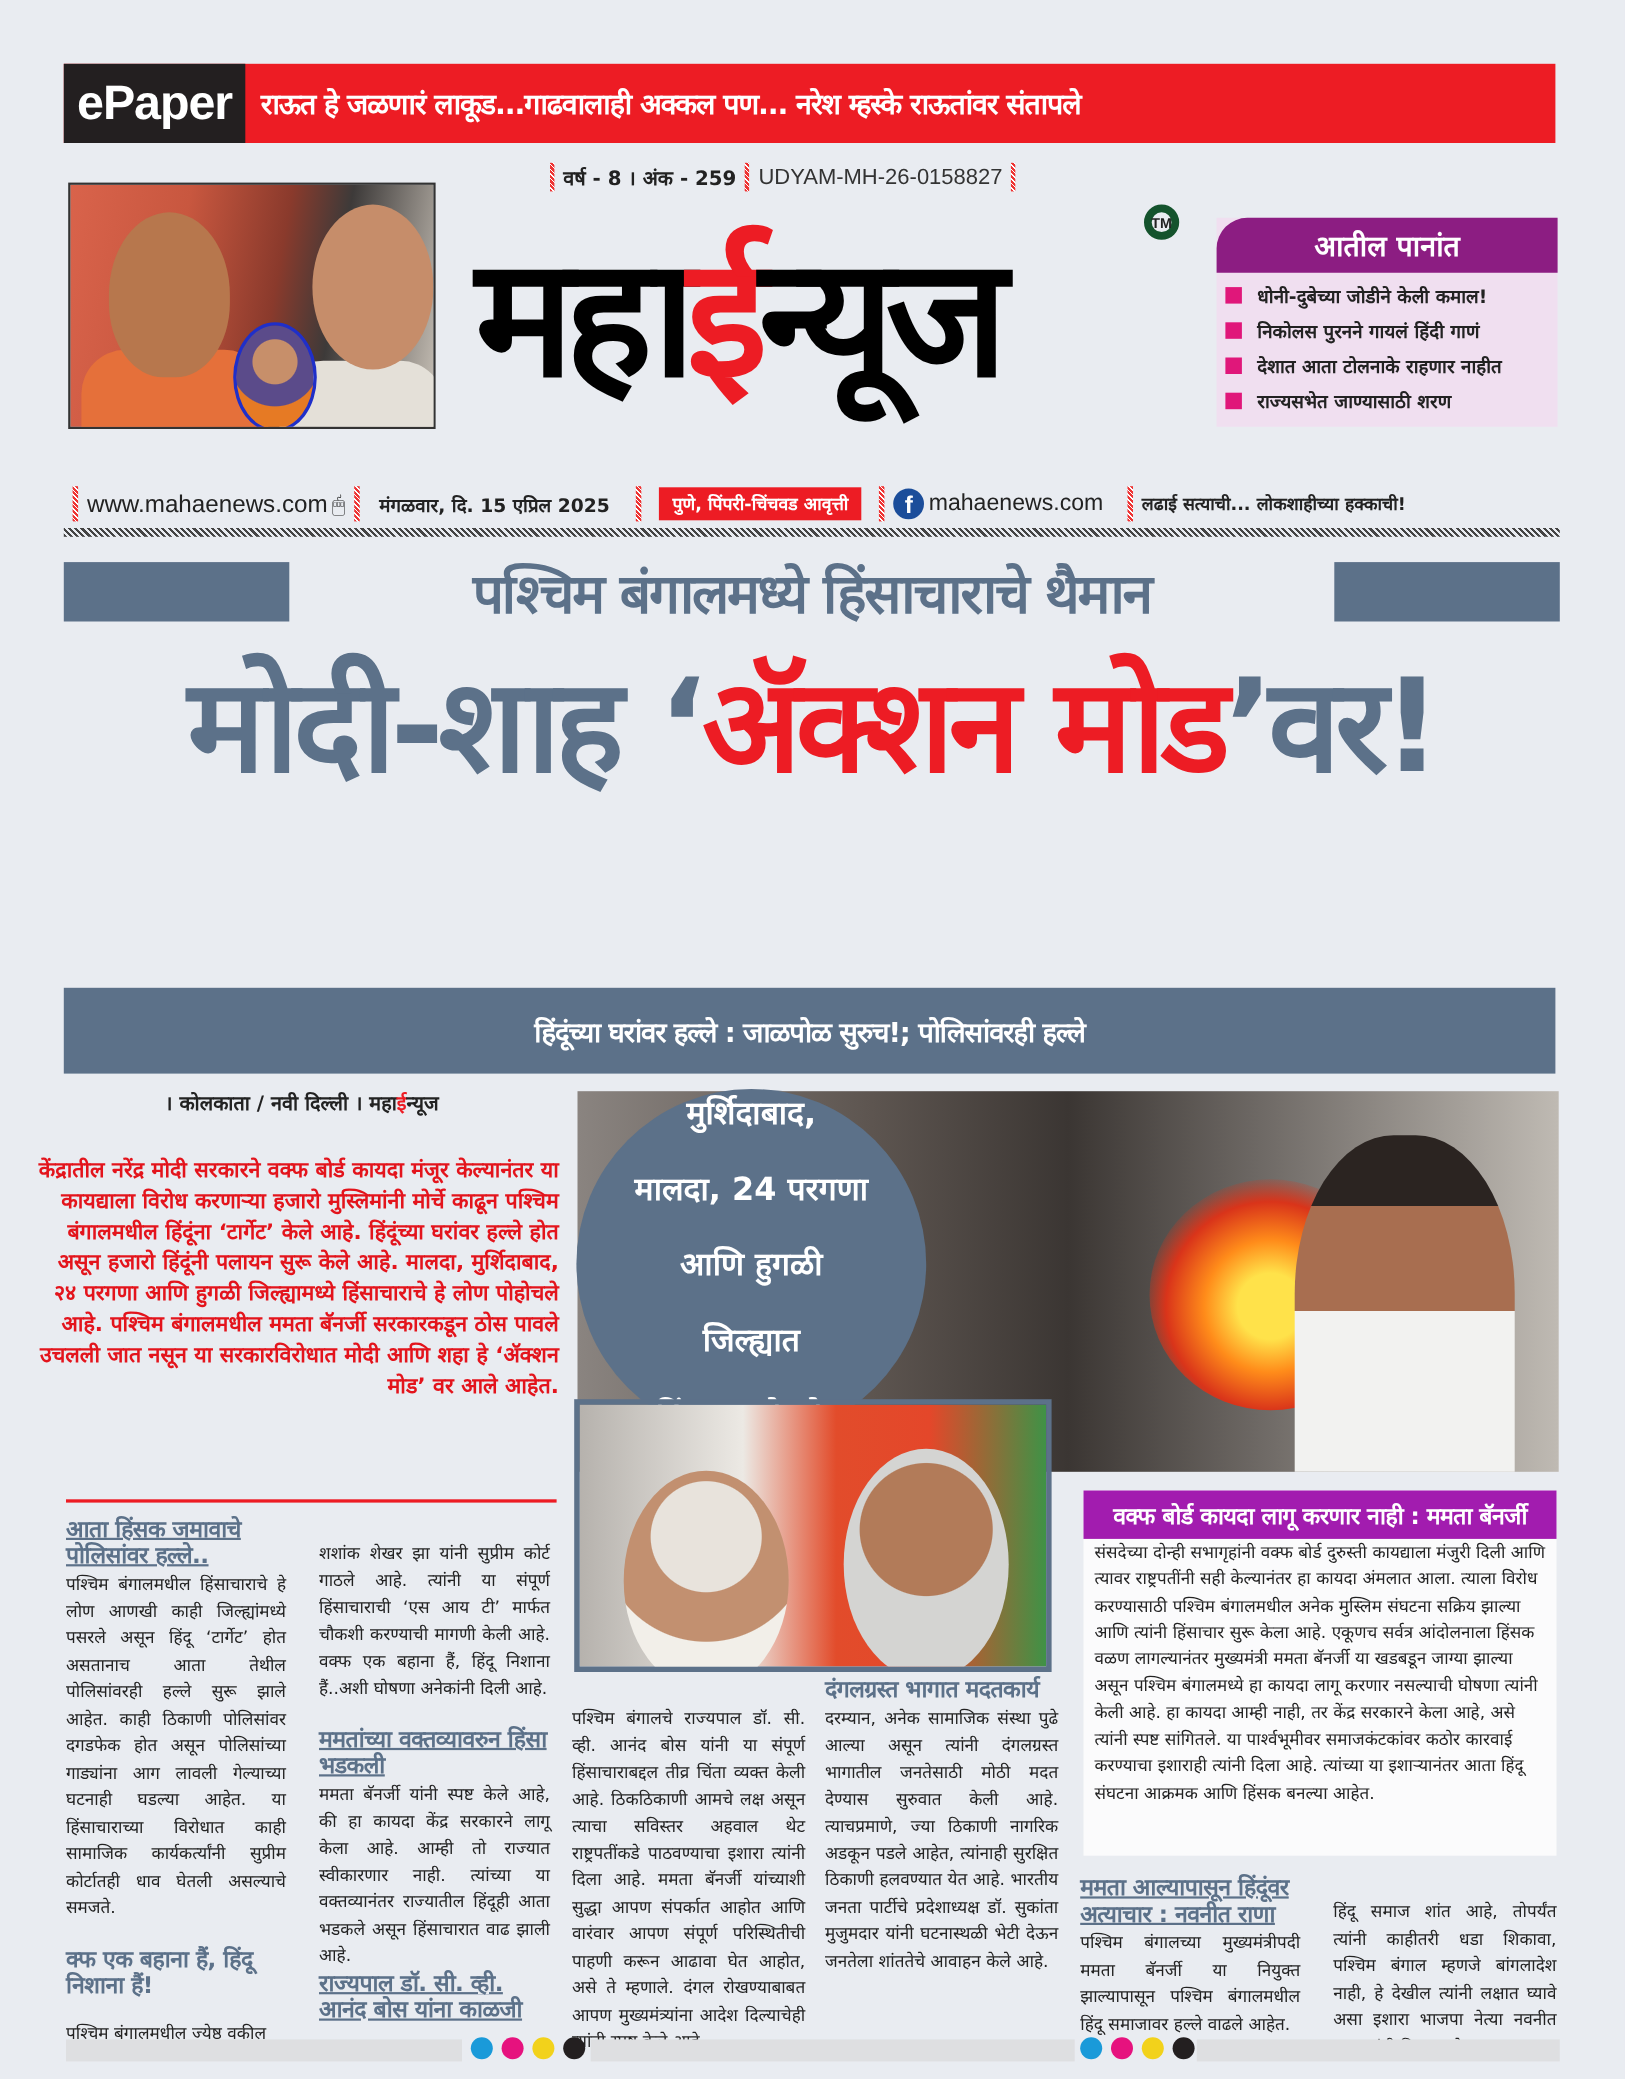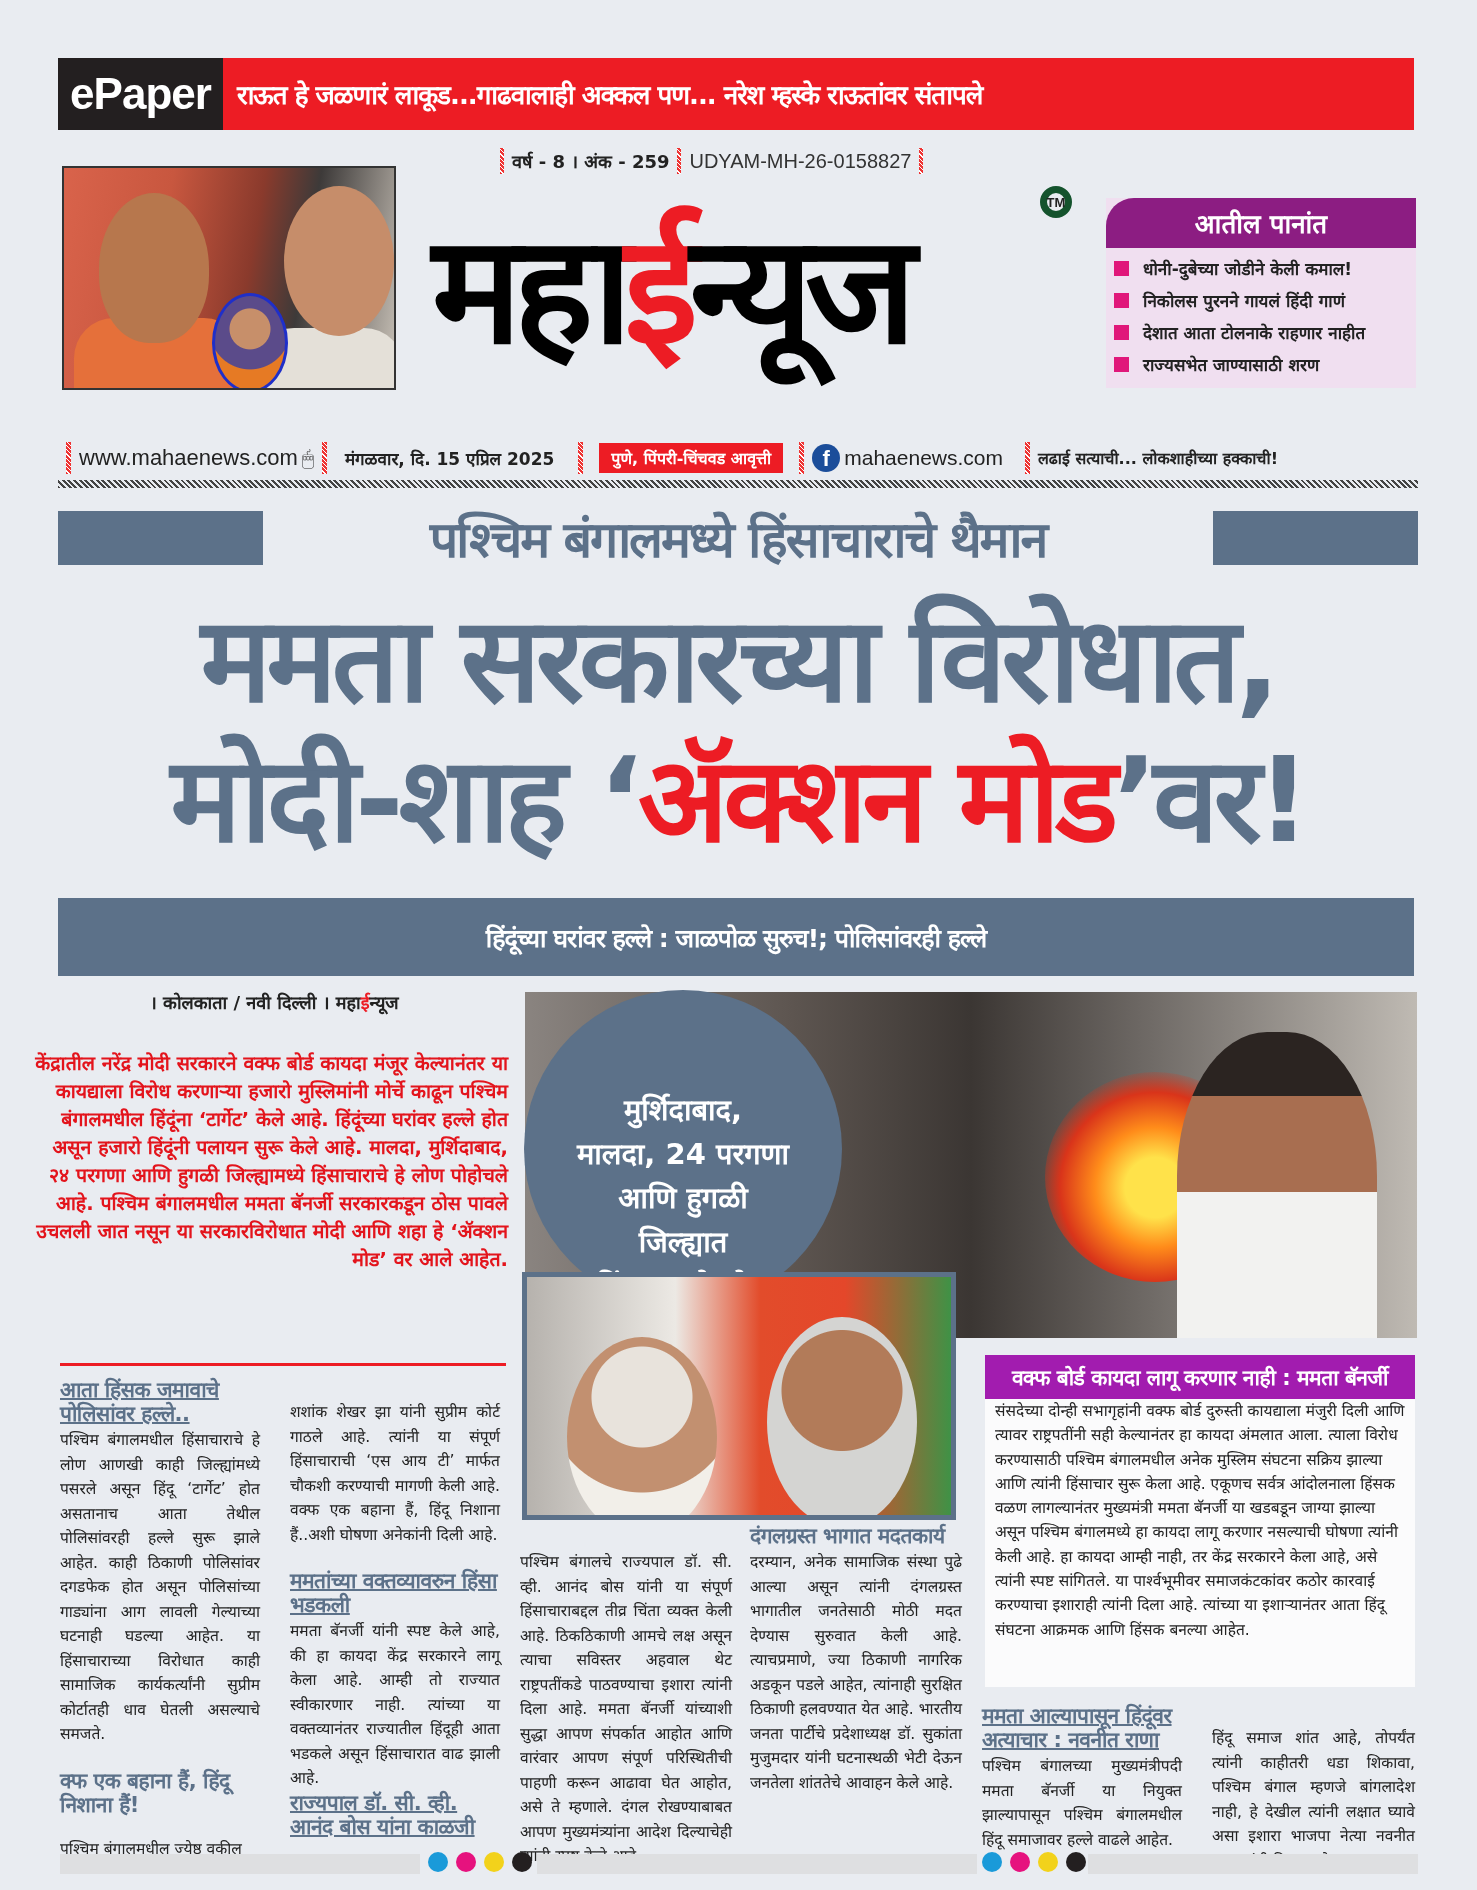--- a/index.html
+++ b/index.html
@@ -56,21 +56,21 @@
 
   .dateline { left: 150px; top: 990px; font-size: 18px; font-weight: bold; color: #222; }
   .dateline .red { color: #ed1c24; }
 
   .lead { left: 30px; top: 1050px; width: 478px; text-align: right; color: #e3141c; font-weight: bold; font-size: 19.5px; line-height: 28px; }
   .lead-rule { left: 60px; top: 1363px; width: 446px; height: 3px; background: #ed1c24; }
 
   .photo-fire { left: 525px; top: 992px; width: 892px; height: 346px; background: linear-gradient(90deg,#8a8480 0%,#5d5550 30%,#3b3633 50%,#6f6a66 70%,#bfbab3 100%); overflow: hidden; }
   .fire { position:absolute; left:520px; top:80px; width:220px; height:210px; border-radius:50%; background: radial-gradient(circle at 50% 55%, #ffe24a 0 30px, #ff8c1a 60px, #d9341a 95px, rgba(60,50,45,0) 120px); }
   .woman { position:absolute; right:40px; top:40px; width:200px; height:320px; border-radius:45% 45% 0 0; background: linear-gradient(180deg,#2b2421 0 20%,#a86e50 20% 50%,#f2f2f0 50%); }
-  .callout { left: 524px; top: 990px; width: 318px; height: 318px; border-radius: 50%; background: #5c7189; color: #fff; font-weight: bold; font-size: 29px; line-height: 44px; text-align: center; display: flex; flex-direction: column; justify-content: flex-end; }
+  .callout { left: 524px; top: 990px; width: 318px; height: 318px; border-radius: 50%; background: #5c7189; color: #fff; font-weight: bold; font-size: 29px; line-height: 44px; text-align: center; display: flex; flex-direction: column; justify-content: space-between; }
 
   .photo-modi { left: 522px; top: 1272px; width: 434px; height: 248px; border: 5px solid #5c7189; background: linear-gradient(90deg,#b6b2ad 0%,#ece9e4 35%,#e24c2b 55%,#e4472a 75%,#3f9246 100%); overflow: hidden; }
   .p1 { position:absolute; left:40px; top:60px; width:150px; height:200px; border-radius:50%; background: radial-gradient(circle at 50% 30%, #e8e3dc 0 50px, #c29070 51px 95px, #f2efe9 96px); }
   .p2 { position:absolute; left:240px; top:40px; width:150px; height:210px; border-radius:50%; background: radial-gradient(circle at 50% 35%, #b27b59 0 60px, #d4d4d2 61px); }
 
   .mamata-box { left: 985px; top: 1355px; width: 430px; height: 332px; background: #fbfbfc; }
   .mamata-head { height: 44px; background: #a21caf; color: #fff; font-weight: bold; font-size: 21px; display: flex; align-items: center; justify-content: center; white-space: nowrap; letter-spacing: -0.5px; }
   .mamata-body { padding: 0 10px; font-size: 15.5px; line-height: 24.3px; color: #222; }
 
   .col { font-size: 15.6px; line-height: 24.5px; color: #222; text-align: justify; margin-top: 20px; }
@@ -147,21 +147,20 @@
 </div>
 <div class="abs hatch-line"></div>
 
 <div class="abs kicker-row">
   <div class="kicker-block"></div>
   <div class="kicker">पश्चिम बंगालमध्ये हिंसाचाराचे थैमान</div>
   <div class="kicker-block"></div>
 </div>
 
 <div class="abs headline">
-  <div>ममता सरकारच्या विरोधात,</div>
   <div><span>मोदी-शाह ‘</span><span class="hl-red">ॲक्शन मोड</span><span>’वर!</span></div>
 </div>
 
 <div class="abs subhead">हिंदूंच्या घरांवर हल्ले : जाळपोळ सुरुच!; पोलिसांवरही हल्ले</div>
 
 <div class="abs dateline"><span>। कोलकाता / नवी दिल्ली  ।  महा</span><span class="red">ई</span><span>न्यूज</span></div>
 
 <div class="abs lead">केंद्रातील नरेंद्र मोदी सरकारने वक्फ बोर्ड कायदा मंजूर केल्यानंतर या कायद्याला विरोध करणाऱ्या हजारो मुस्लिमांनी मोर्चे काढून पश्चिम बंगालमधील हिंदूंना ‘टार्गेट’ केले आहे. हिंदूंच्या घरांवर हल्ले होत असून हजारो हिंदूंनी पलायन सुरू केले आहे. मालदा, मुर्शिदाबाद, २४ परगणा आणि हुगळी जिल्ह्यामध्ये हिंसाचाराचे हे लोण पोहोचले आहे. पश्चिम बंगालमधील ममता बॅनर्जी सरकारकडून ठोस पावले उचलली जात नसून या सरकारविरोधात मोदी आणि शहा हे ‘ॲक्शन मोड’ वर आले आहेत.</div>
 <div class="abs lead-rule"></div>
 

